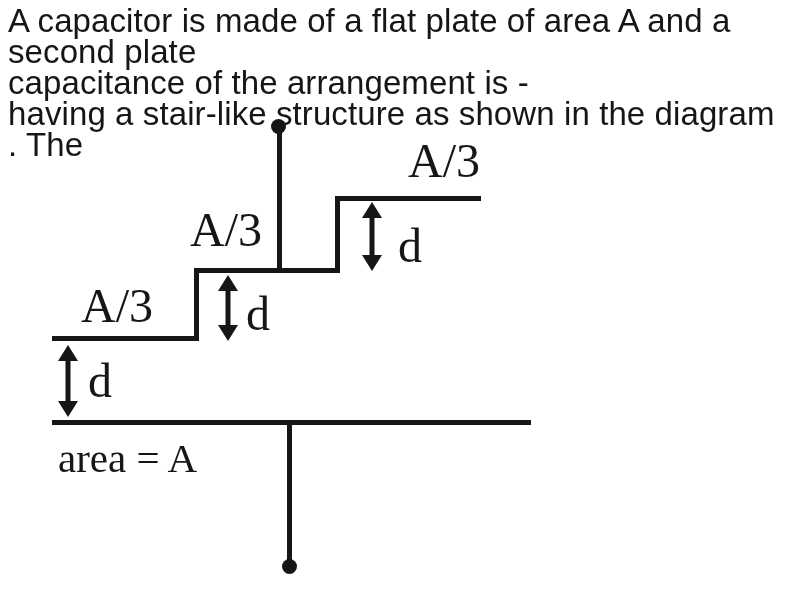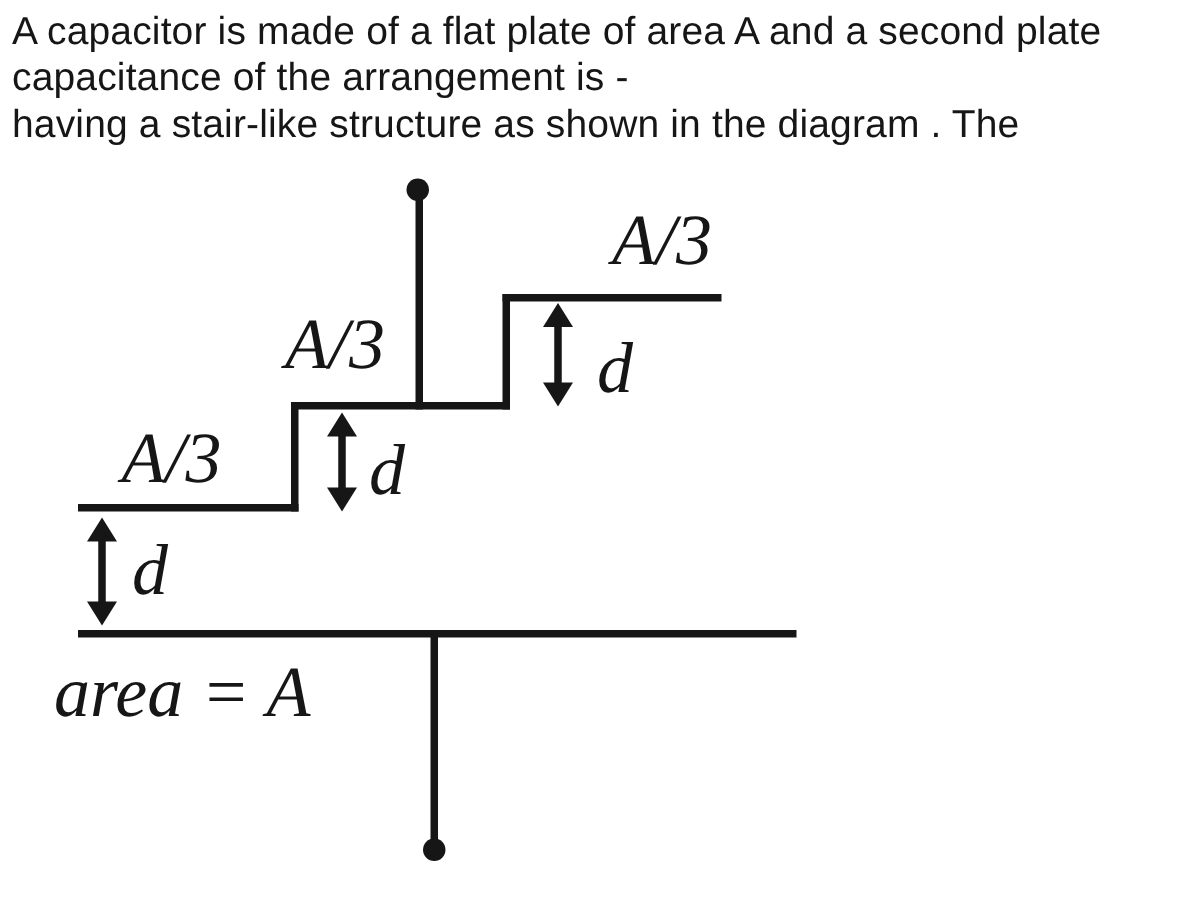--- a/index.html
+++ b/index.html
@@ -6,48 +6,48 @@
   * { margin:0; padding:0; box-sizing:border-box; }
   html,body { background:var(--bg); }
   .page {
     position:relative; width:800px; height:609px;
     background:var(--bg); overflow:hidden;
     font-family:"Liberation Sans", sans-serif; color:var(--ink);
   }
   
   .question {
     position:absolute; left:8px; top:5px; width:780px;
-    font-size:26px; line-height:31px; letter-spacing:0.1px;
+    font-size:33px; line-height:31px; letter-spacing:0.1px;
   }
   
   .diagram { position:absolute; inset:0; filter:blur(0.4px); }
   .wire { position:absolute; background:var(--ink); }
   #top-lead      { left:277px; top:127px; width:5px;   height:146px; }
   #top-step      { left:335px; top:196px; width:146px; height:5px;  }
   #riser-2       { left:335px; top:196px; width:5px;   height:77px; }
   #middle-step   { left:194px; top:268px; width:146px; height:5px;  }
   #riser-1       { left:194px; top:268px; width:5px;   height:73px; }
   #bottom-step   { left:52px;  top:336px; width:147px; height:5px;  }
   #bottom-plate  { left:52px;  top:420px; width:479px; height:5px;  }
   #bottom-lead   { left:287px; top:424px; width:5px;   height:138px; }
   .dot { position:absolute; width:15px; height:15px; border-radius:50%; background:var(--ink); }
   #top-dot    { left:271px; top:119px; }
   #bottom-dot { left:282px; top:559px; }
   
   .slabel {
     position:absolute; font-family:"Liberation Serif", serif;
-    color:var(--ink); line-height:1; white-space:nowrap;font-style:italic;
+    color:var(--ink); line-height:1; white-space:nowrap;
   }
   #a3-top    { left:408px; top:137px; font-size:48px; }
   #a3-middle { left:190px; top:206px; font-size:48px; }
   #a3-bottom { left:81px;  top:282px; font-size:48px; }
   #d-right   { left:398px; top:222px; font-size:48px; }
   #d-middle  { left:246px; top:290px; font-size:48px; }
   #d-left    { left:88px;  top:357px; font-size:48px; }
-  #area-label{ left:36px;  top:438px; font-size:48px; }
+  #area-label{ left:58px;  top:438px; font-size:41px; }
   
   .varrow { position:absolute; width:22px; }
   #arrow-left   { left:57px;  top:345px; height:72px; }
   #arrow-middle { left:217px; top:275px; height:66px; }
   #arrow-right  { left:361px; top:202px; height:69px; }
   .varrow .stem {
     position:absolute; left:50%; transform:translateX(-50%);
     top:9px; bottom:9px; width:5px; background:var(--ink);
   }
   .varrow .head { position:absolute; left:50%; transform:translateX(-50%); width:0; height:0; }

